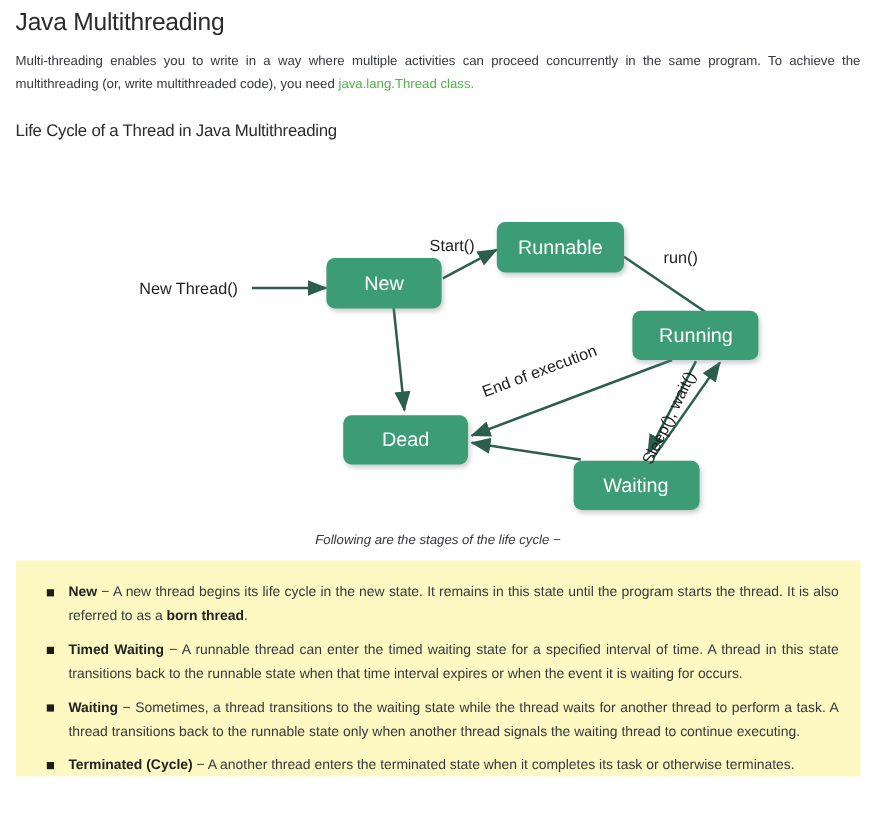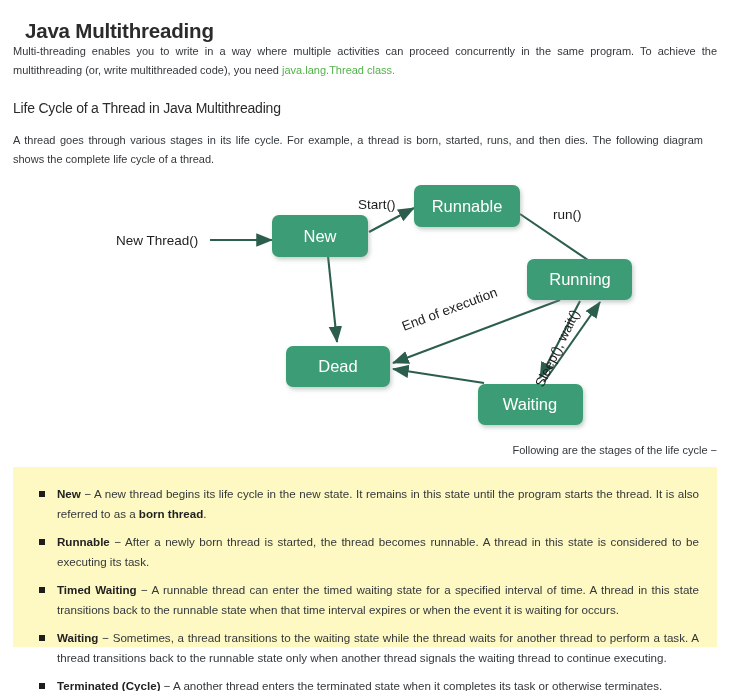--- a/index.html
+++ b/index.html
@@ -21,25 +21,25 @@
     position: relative;
     box-sizing: border-box;
   }
 
   
   .h1 {
     position: absolute;
     left: 13px;
     top: 5px;
     font-size: 20.5px;
-    font-weight: 700;
+    font-weight: 400;
     color: #2b2b2b;
     letter-spacing: -0.2px;
     line-height: 28px;
-    margin: 12px;
+    margin: 0;
   }
   .h2 {
     position: absolute;
     left: 13px;
     top: 95px;
     font-size: 14px;
     font-weight: 400;
     color: #2b2b2b;
     letter-spacing: -0.2px;
     line-height: 26px;
@@ -53,21 +53,21 @@
     width: 704px;
     font-size: 11px;
     line-height: 19px;
     color: #33373b;
     text-align: justify;
     text-justify: inter-word;
     margin: 0;
   }
   .para-intro { top: 42px; }
   .para-lifecycle { top: 131px; width: 690px; }
-  .para-following { top: 441px; text-align: right; }
+  .para-following { top: 441px; text-align: center; font-style: italic; }
 
   .link-green {
     color: #52b24a;
     text-decoration: none;
   }
 
   
   .diagram {
     position: absolute;
     left: 0;
@@ -120,21 +120,20 @@
 <body>
 
 <div class="page">
 
   <h1 class="h1">Java Multithreading</h1>
 
   <p class="para para-intro"><span>Multi-threading enables you to write in a way where multiple activities can proceed concurrently in the same program. To achieve the multithreading (or, write multithreaded code), you need </span><a class="link-green" href="#">java.lang.Thread class.</a></p>
 
   <h2 class="h2">Life Cycle of a Thread in Java Multithreading</h2>
 
-  <p class="para para-lifecycle">A thread goes through various stages in its life cycle. For example, a thread is born, started, runs, and then dies. The following diagram shows the complete life cycle of a thread.</p>
 
   <div class="diagram">
     <svg width="730" height="270" viewBox="0 0 730 270" xmlns="http://www.w3.org/2000/svg">
       <defs>
         <marker id="arrowhead" markerWidth="9" markerHeight="9" refX="7.5" refY="3.2" orient="auto" markerUnits="strokeWidth">
           <path d="M0,0 L8,3.2 L0,6.4 z" fill="#2c5e4e"></path>
         </marker>
         <filter id="boxshadow" x="-25%" y="-25%" width="160%" height="170%">
           <feDropShadow dx="1.5" dy="2.5" stdDeviation="2" flood-color="#7d8f8a" flood-opacity="0.45"></feDropShadow>
         </filter>
@@ -183,20 +182,19 @@
         <text x="543" y="218" transform="rotate(-64 543 218)">Sleep(), wait()</text>
       </g>
     </svg>
   </div>
 
   <p class="para para-following">Following are the stages of the life cycle −</p>
 
   <div class="panel">
     <ul class="bullets">
       <li><b>New</b><span> − </span><span>A new thread begins its life cycle in the new state. It remains in this state until the program starts the thread. It is also referred to as a </span><b>born thread</b><span>.</span></li>
-      <li><b>Runnable</b><span> − </span><span>After a newly born thread is started, the thread becomes runnable. A thread in this state is considered to be executing its task.</span></li>
       <li><b>Timed Waiting</b><span> − </span><span>A runnable thread can enter the timed waiting state for a specified interval of time. A thread in this state transitions back to the runnable state when that time interval expires or when the event it is waiting for occurs.</span></li>
       <li><b>Waiting</b><span> − </span><span>Sometimes, a thread transitions to the waiting state while the thread waits for another thread to perform a task. A thread transitions back to the runnable state only when another thread signals the waiting thread to continue executing.</span></li>
       <li><b>Terminated (Cycle)</b><span> − </span><span>A another thread enters the terminated state when it completes its task or otherwise terminates.</span></li>
     </ul>
   </div>
 
 </div>
 
 </body></html>

